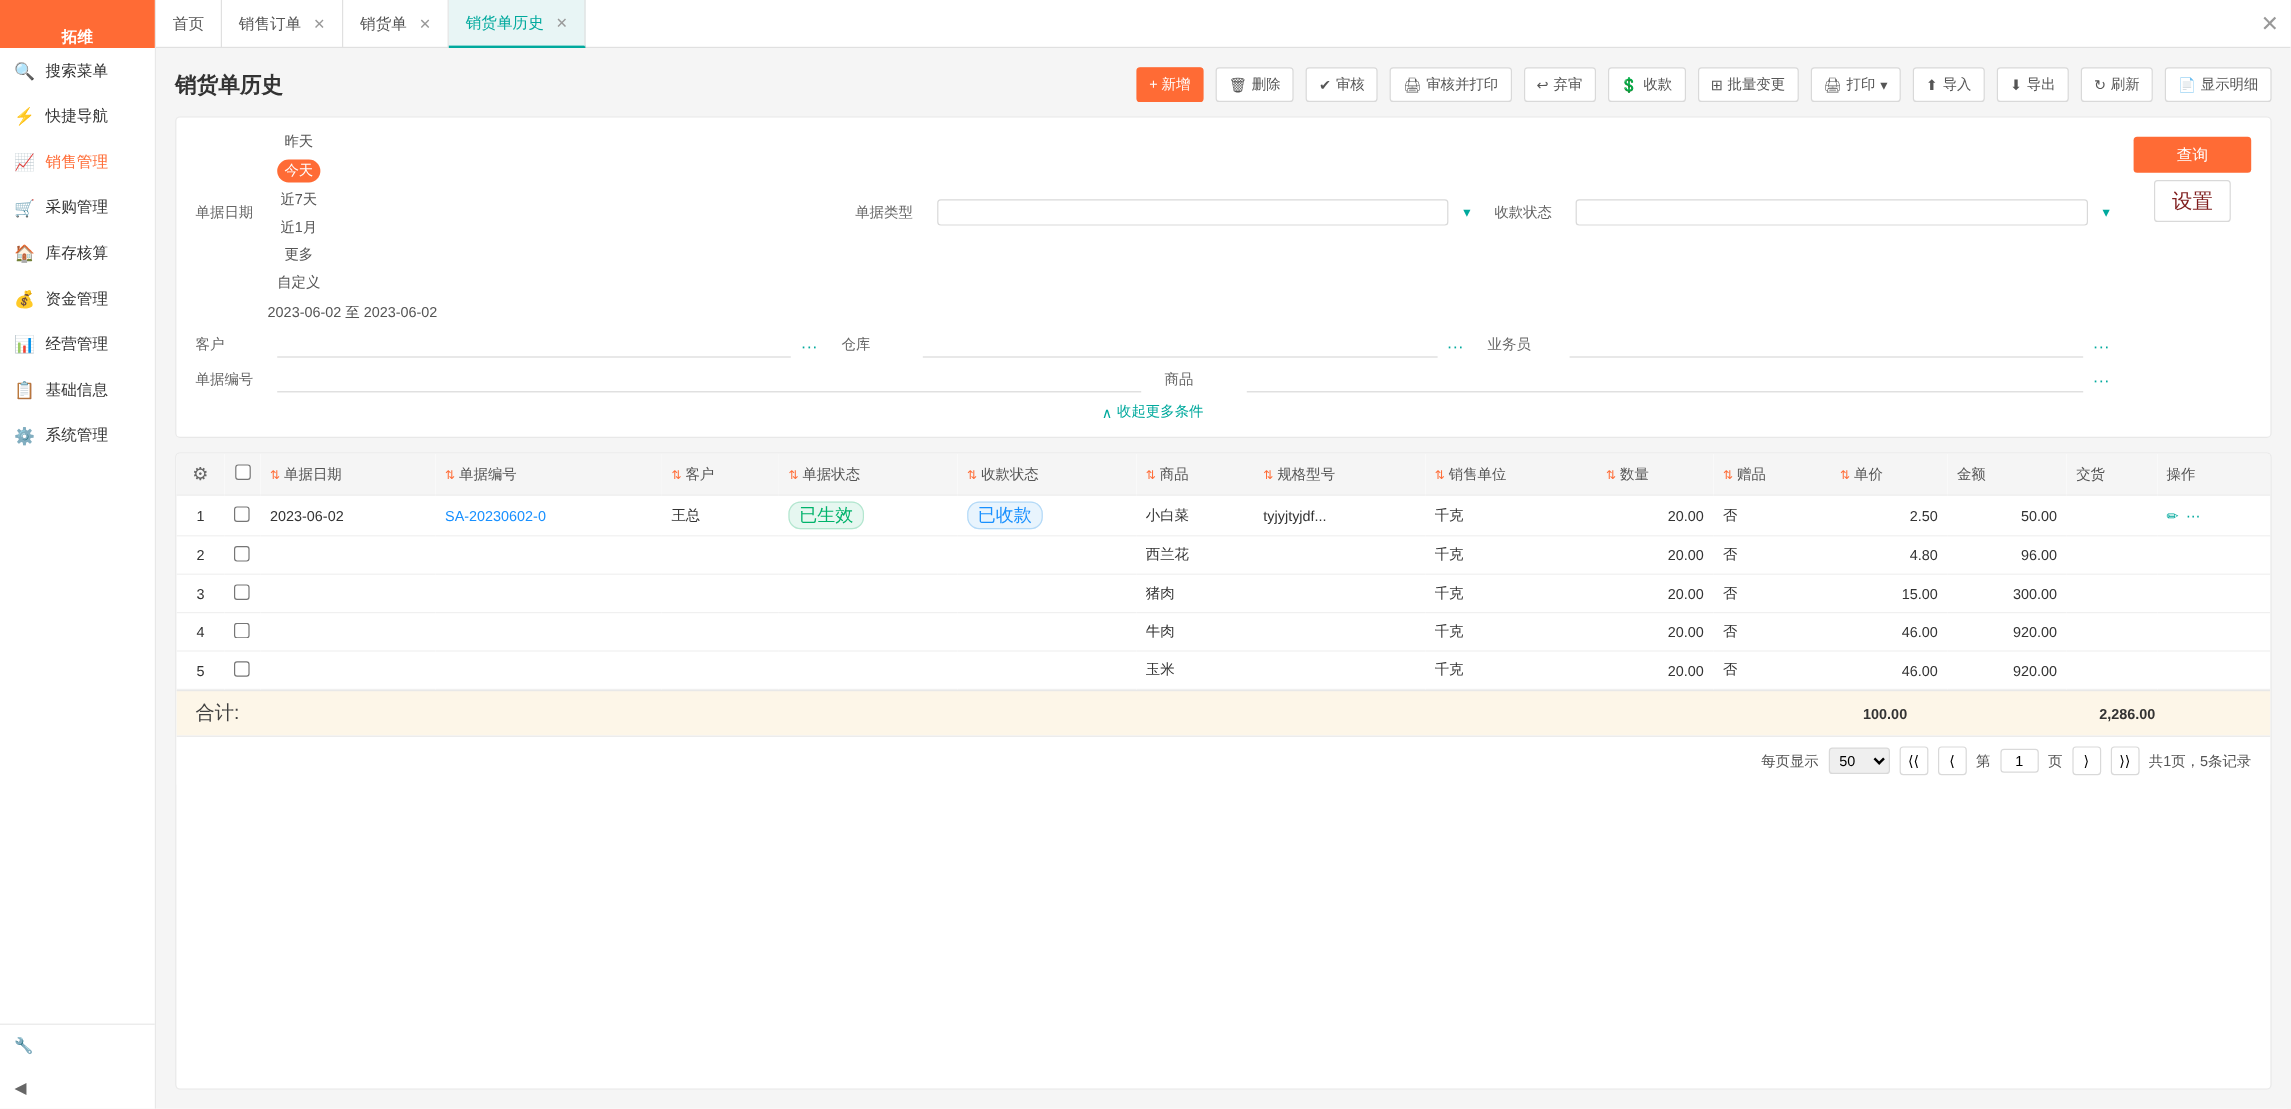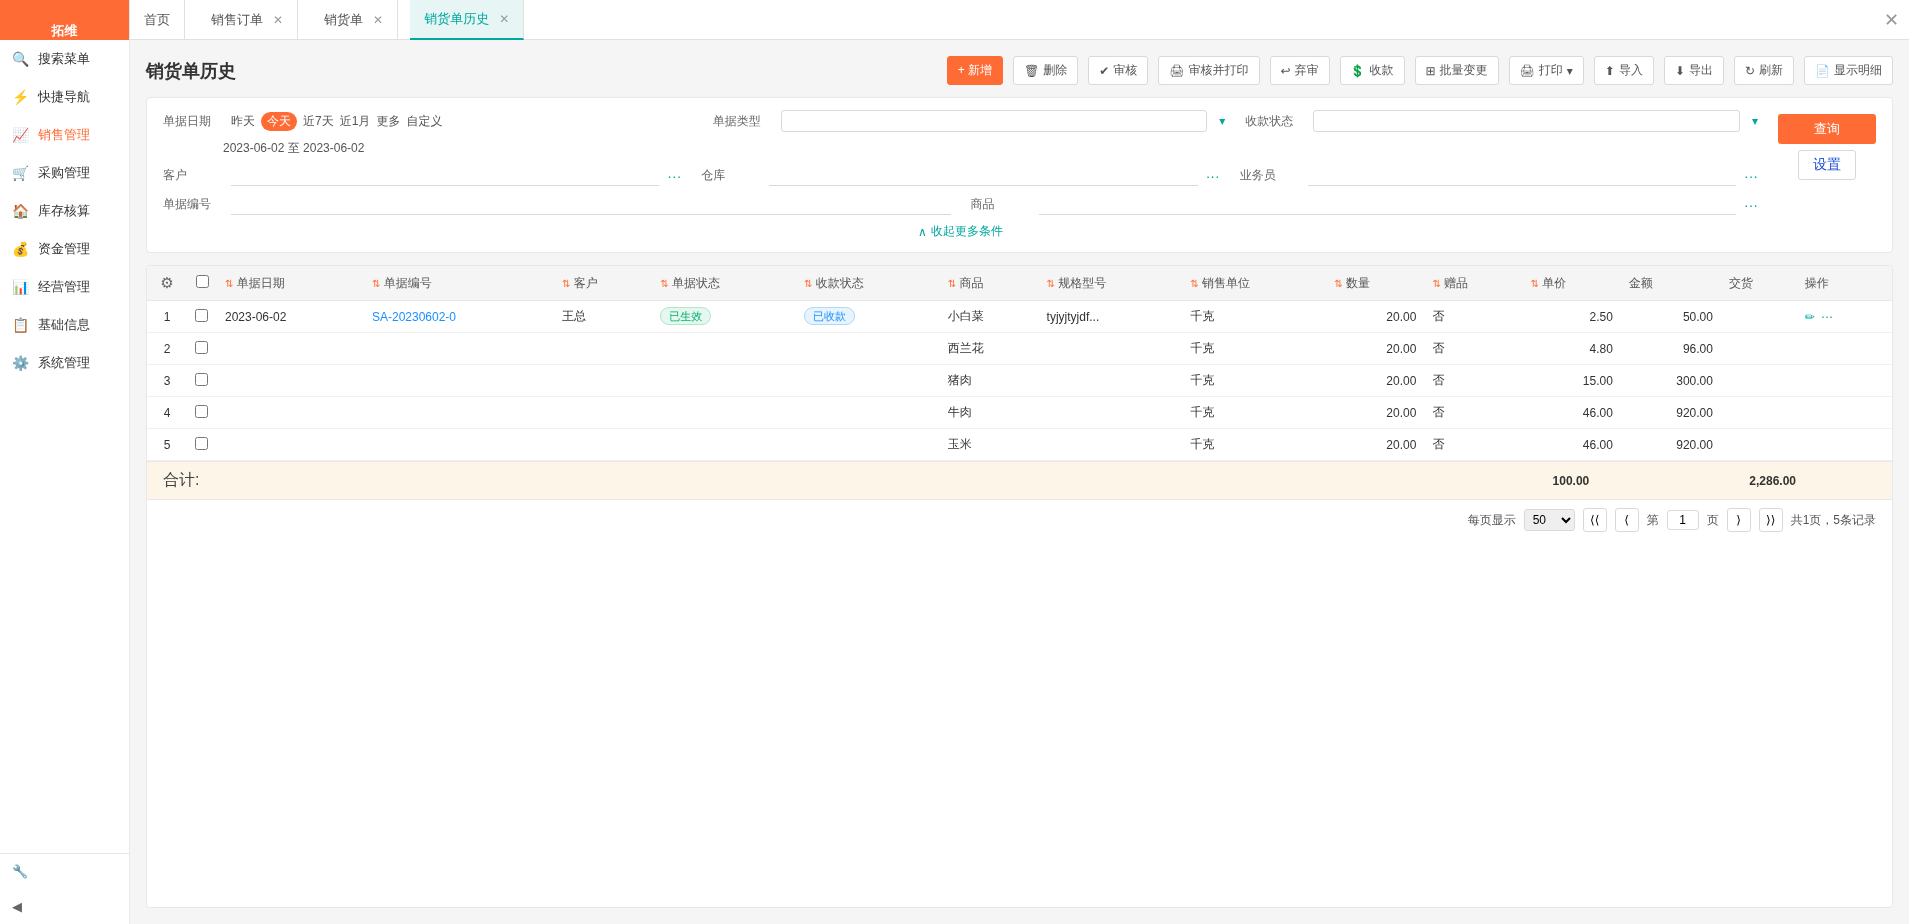--- a/index.html
+++ b/index.html
@@ -11,21 +11,21 @@
     .sidebar-item { display: flex; align-items: center; padding: 10px 12px; cursor: pointer; color: #333; gap: 8px; font-size: 13px; }
     .sidebar-item.active { color: #ff6b35; }
     .sidebar-icon { width: 18px; height: 18px; display: flex; align-items: center; justify-content: center; font-size: 14px; flex-shrink: 0; }
     .sidebar-bottom { margin-top: auto; border-top: 1px solid #e8e8e8; }
     .sidebar-bottom-item { display: flex; align-items: center; padding: 10px 12px; cursor: pointer; color: #666; gap: 8px; font-size: 13px; }
 
     
     .main { flex: 1; display: flex; flex-direction: column; overflow: hidden; }
 
     
-    .tab-bar { background: #fff; border-bottom: 1px solid #e0e0e0; display: flex; align-items: center; height: 40px; padding: 0 0; flex-shrink: 0; gap: 12px; }
+    .tab-bar { background: #fff; border-bottom: 1px solid #e0e0e0; display: flex; align-items: center; height: 40px; padding: 0 0; flex-shrink: 0; }
     .tab { display: flex; align-items: center; padding: 0 14px; height: 40px; cursor: pointer; color: #555; font-size: 13px; border-right: 1px solid #e0e0e0; gap: 6px; white-space: nowrap; }
     .tab:first-child { border-left: none; }
     .tab.active { background: #e8f5f5; color: #00a99d; border-bottom: 2px solid #00a99d; }
     .tab-close { font-size: 12px; color: #999; cursor: pointer; margin-left: 4px; }
     .tab-bar-end { margin-left: auto; display: flex; align-items: center; padding-right: 10px; gap: 8px; }
     .tab-close-all { font-size: 18px; color: #999; cursor: pointer; }
 
     
     .page-content { flex: 1; display: flex; flex-direction: column; overflow: hidden; background: #f5f5f5; padding: 16px; }
 
@@ -38,33 +38,33 @@
 
     
     .filter-section { background: #fff; border: 1px solid #e8e8e8; border-radius: 4px; padding: 12px 16px; margin-bottom: 12px; }
     .filter-row { display: flex; align-items: center; gap: 0; margin-bottom: 8px; }
     .filter-row:last-child { margin-bottom: 0; }
     .filter-item { display: flex; align-items: center; flex: 1; gap: 8px; }
     .filter-label { color: #666; font-size: 12px; white-space: nowrap; min-width: 60px; }
     .filter-input { border: none; border-bottom: 1px solid #d9d9d9; padding: 3px 0; font-size: 12px; color: #333; flex: 1; outline: none; background: transparent; }
     .filter-select { border: 1px solid #d9d9d9; padding: 3px 8px; font-size: 12px; color: #333; border-radius: 3px; background: #fff; flex: 1; outline: none; }
     .filter-more-btn { color: #00a99d; cursor: pointer; font-size: 12px; display: flex; align-items: center; gap: 4px; }
-    .date-shortcuts { display: flex; gap: 6px; align-items: center; }
+    .date-shortcuts { display: flex; gap: 6px; align-items: center; flex-direction: column; }
     .date-shortcut { font-size: 12px; color: #555; cursor: pointer; }
     .date-shortcut.active { background: #ff6b35; color: white; padding: 1px 6px; border-radius: 10px; }
     .dots-btn { color: #00a99d; cursor: pointer; font-size: 14px; }
 
     
     .table-container { background: #fff; border: 1px solid #e8e8e8; border-radius: 4px; flex: 1; overflow: auto; display: flex; flex-direction: column; }
     table { width: 100%; border-collapse: collapse; font-size: 12px; }
     thead { background: #f5f5f5; position: sticky; top: 0; z-index: 1; }
     th { padding: 8px 8px; text-align: left; color: #555; font-weight: normal; border-bottom: 1px solid #e8e8e8; white-space: nowrap; }
     td { padding: 7px 8px; border-bottom: 1px solid #f0f0f0; color: #333; white-space: nowrap; }
     .sort-icon { font-size: 10px; color: #ff6b35; }
-    .badge { padding: 2px 8px; border-radius: 10px; font-size: 11px; }
+    .badge { padding: 2px 8px; border-radius: 10px; font-size: 15px; }
     .badge-green { background: #e6f7f0; color: #00b36b; border: 1px solid #b3e6cf; }
     .badge-blue { background: #e8f4fd; color: #1890ff; border: 1px solid #b3d9f7; }
     .col-seq { width: 40px; text-align: center; }
     .col-check { width: 30px; text-align: center; }
     .action-btn { color: #00a99d; cursor: pointer; font-size: 12px; margin-right: 6px; }
 
     
     .table-footer { background: #fdf6e8; border-top: 1px solid #e8e8e8; padding: 8px 16px; display: flex; align-items: center; flex-shrink: 0; }
     .total-label { color: #404040; font-size: 16px; margin-right: 5px; }
     .total-spacer { flex: 1; }
@@ -79,21 +79,21 @@
     .page-info { font-size: 12px; color: #555; }
 
     
     input[type=checkbox] { cursor: pointer; }
 
     
     .settings-gear { color: #666; cursor: pointer; font-size: 15px; }
 
     
     .btn-query { background: #ff6b35; color: white; border-color: #ff6b35; padding: 6px 36px; font-size: 13px; border-radius: 3px; cursor: pointer; border: none; }
-    .btn-set { background: white; color: #1d4ed8; border: 1px solid #d9d9d9; padding: 5px 14px; font-size: 14px; border-radius: 3px; cursor: pointer; display: block; margin-top: 6px; }
+    .btn-set { background: white; color: #7f1d1d; border: 1px solid #d9d9d9; padding: 5px 14px; font-size: 17px; border-radius: 3px; cursor: pointer; display: block; margin-top: 6px; }
 
     .query-actions { display: flex; flex-direction: column; align-items: center; }
 
     
     ::-webkit-scrollbar { width: 6px; height: 6px; }
     ::-webkit-scrollbar-thumb { background: #ccc; border-radius: 3px; }
   </style>
 </head>
 <body>
 

